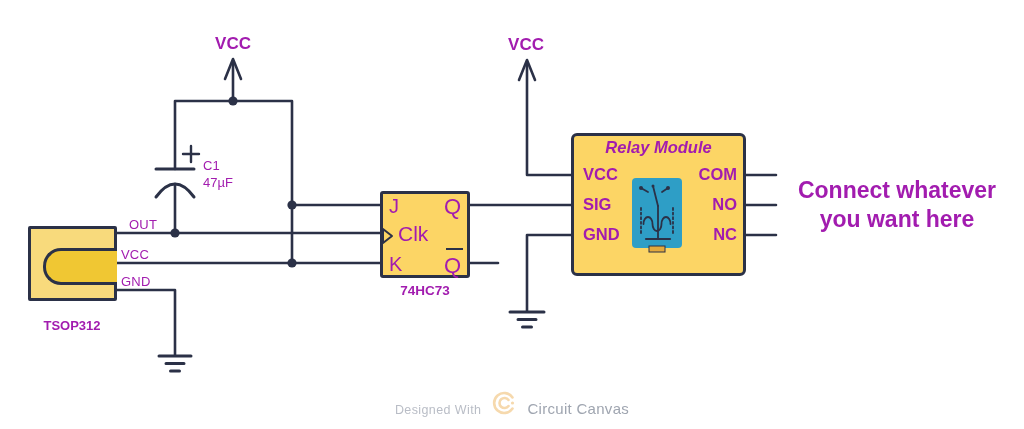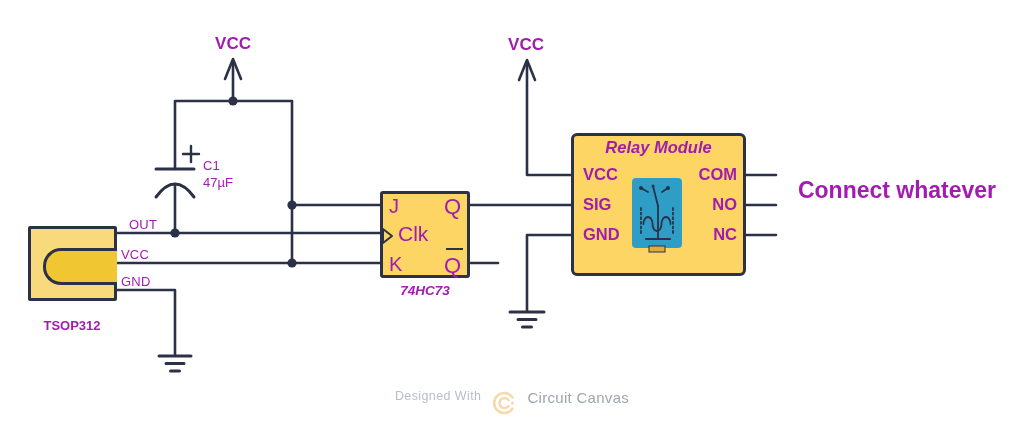--- a/index.html
+++ b/index.html
@@ -8,21 +8,21 @@
   svg{display:block;}
   .layer{position:absolute;left:0;top:0;}
   .lbl{position:absolute;white-space:nowrap;color:#a21caf;}
   .pin-sm{font-size:13px;font-weight:500;letter-spacing:.2px;}
   .part-lbl{font-size:13px;font-weight:600;text-align:center;}
   .vcc-lbl{font-size:17px;font-weight:600;text-align:center;width:60px;}
   .ff-letter{font-size:20px;font-weight:500;}
   .comp-box{position:absolute;border:3px solid #2b3147;background:#fcd565;box-sizing:border-box;}
   .relay-pin{font-size:16.5px;font-weight:600;}
   .note{font-size:23px;font-weight:600;line-height:29px;text-align:center;}
-  .wm{position:absolute;left:0;top:389px;width:1024px;display:flex;align-items:flex-start;
+  .wm{position:absolute;left:0;top:389px;width:1024px;display:flex;align-items:flex-end;
       justify-content:center;gap:9px;}
   .wm-pre{font-size:12.5px;letter-spacing:.4px;color:#b9bdc6;}
   .wm-brand{font-size:15px;letter-spacing:.3px;color:#9fa5b0;}
 </style>
 </head>
 <body>
 
 <div id="canvas">
 
   <svg class="layer" width="1024" height="429" viewBox="0 0 1024 429">
@@ -83,21 +83,21 @@
     <svg width="13" height="18" style="position:absolute;left:-1px;top:33px;">
       <polygon points="1,2 10,9 1,16" fill="#fcd565" stroke="#2b3147" stroke-width="2" stroke-linejoin="round"></polygon>
     </svg>
   </div>
   <div class="lbl ff-letter" style="left:389px;top:195px;">J</div>
   <div class="lbl ff-letter" style="left:398px;top:222px;font-size:21px;">Clk</div>
   <div class="lbl ff-letter" style="left:389px;top:253px;">K</div>
   <div class="lbl ff-letter" style="left:444px;top:194px;font-size:22px;">Q</div>
   <div class="lbl ff-letter" style="left:444px;top:253px;font-size:22px;">Q</div>
   <div style="position:absolute;left:446px;top:248px;width:17px;height:0;border-top:2.6px solid #2b3147;"></div>
-  <div class="lbl part-lbl" style="left:380px;top:283px;width:90px;font-size:13.5px;font-style:italic;">74HC73</div>
+  <div class="lbl part-lbl" style="left:380px;top:283px;width:90px;font-size:13.5px;">74HC73</div>
 
   <div class="comp-box" style="left:571px;top:133px;width:175px;height:143px;border-radius:6px;"></div>
   <div class="lbl" style="left:571px;top:138px;width:175px;text-align:center;font-size:16.5px;font-weight:600;font-style:italic;">Relay Module</div>
   <div class="lbl relay-pin" style="left:583px;top:165px;">VCC</div>
   <div class="lbl relay-pin" style="left:583px;top:195px;">SIG</div>
   <div class="lbl relay-pin" style="left:583px;top:225px;">GND</div>
   <div class="lbl relay-pin" style="right:287px;top:165px;">COM</div>
   <div class="lbl relay-pin" style="right:287px;top:195px;">NO</div>
   <div class="lbl relay-pin" style="right:287px;top:225px;">NC</div>
 
@@ -114,20 +114,21 @@
       <path d="M26,28 V61"></path>
       <path d="M11.5,46 a4.5,7 0 0 1 9,0 a4.5,7 0 0 0 9,0 a4.5,7 0 0 1 9,0"></path>
       <path d="M9,30 V55" stroke-dasharray="2,2.6"></path>
       <path d="M41,30 V55" stroke-dasharray="2,2.6"></path>
       <path d="M14,61 H38" stroke-width="2.2"></path>
     </g>
   </svg>
 
   <div class="lbl note" style="left:770px;top:176px;width:254px;">
     <div>Connect whatever</div>
+    <div>you want here</div>
   </div>
 
   <div class="wm">
     <span class="wm-pre">Designed With</span>
     <svg width="28" height="28" viewBox="0 0 28 28">
       <g stroke="#f6d9ad" stroke-width="2.6" fill="none" stroke-linecap="round">
         <path d="M22.5,8.5 a10,10 0 1 0 0,11"></path>
         <path d="M18.5,11 a5,5 0 1 0 0,6"></path>
       </g>
       <circle cx="22.5" cy="14" r="1.6" fill="#f6d9ad"></circle>

